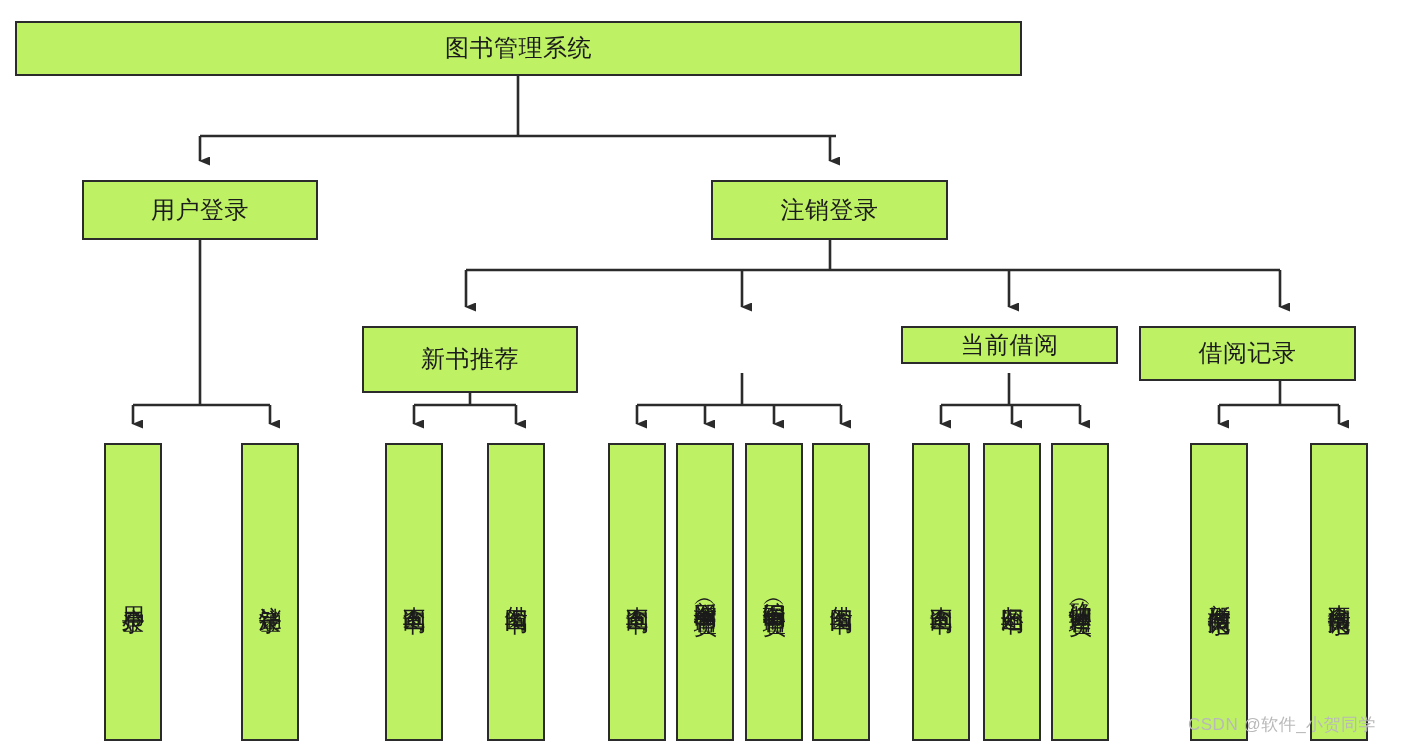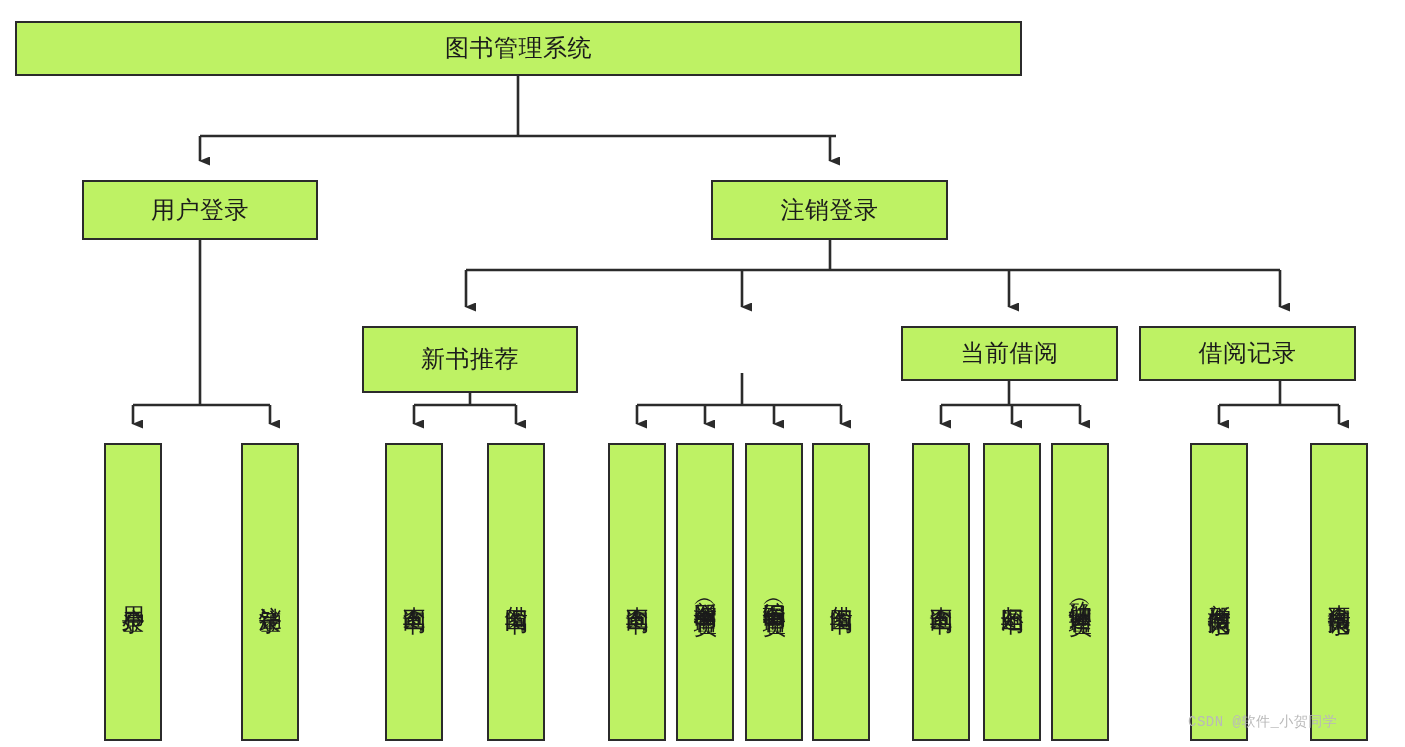--- a/index.html
+++ b/index.html
@@ -49,26 +49,26 @@
     writing-mode:vertical-rl;
     text-orientation:upright;
     white-space:normal;
     text-align:center;
     max-height:100%;
   }
   .watermark{
     position:absolute;
     left:1188px;
     top:713px;
-    font-size:14px;
+    font-size:17px;
     color:#b9b9b9;
     letter-spacing:.5px;
     z-index:5;
     white-space:nowrap;
-    font-family:Liberation Mono, monospace;
+    font-family:Liberation Sans, sans-serif;
   }
 </style>
 </head>
 <body>
 
 <div id="canvas">
 
   <svg id="edges" viewBox="0 0 1405 747" xmlns="http://www.w3.org/2000/svg">
     <defs>
       <marker id="arw" markerWidth="9" markerHeight="11" refX="4.5" refY="10" orient="auto" markerUnits="userSpaceOnUse">
@@ -126,21 +126,21 @@
   <div class="node horiz" style="left:82px;top:172px;width:236px;height:60px;">
     <span>用户登录</span>
   </div>
   <div class="node horiz" style="left:711px;top:172px;width:237px;height:60px;">
     <span>注销登录</span>
   </div>
 
   <div class="node horiz" style="left:362px;top:318px;width:216px;height:67px;">
     <span>新书推荐</span>
   </div>
-  <div class="node horiz" style="left:901px;top:318px;width:217px;height:55px;">
+  <div class="node horiz" style="left:901px;top:318px;width:217px;height:38px;">
     <span>当前借阅</span>
   </div>
   <div class="node horiz" style="left:1139px;top:318px;width:217px;height:55px;">
     <span>借阅记录</span>
   </div>
 
   <div class="node vert" style="left:104px;top:435px;width:58px;height:298px;">
     <span class="vtxt">用户登录</span>
   </div>
   <div class="node vert" style="left:241px;top:435px;width:58px;height:298px;">

